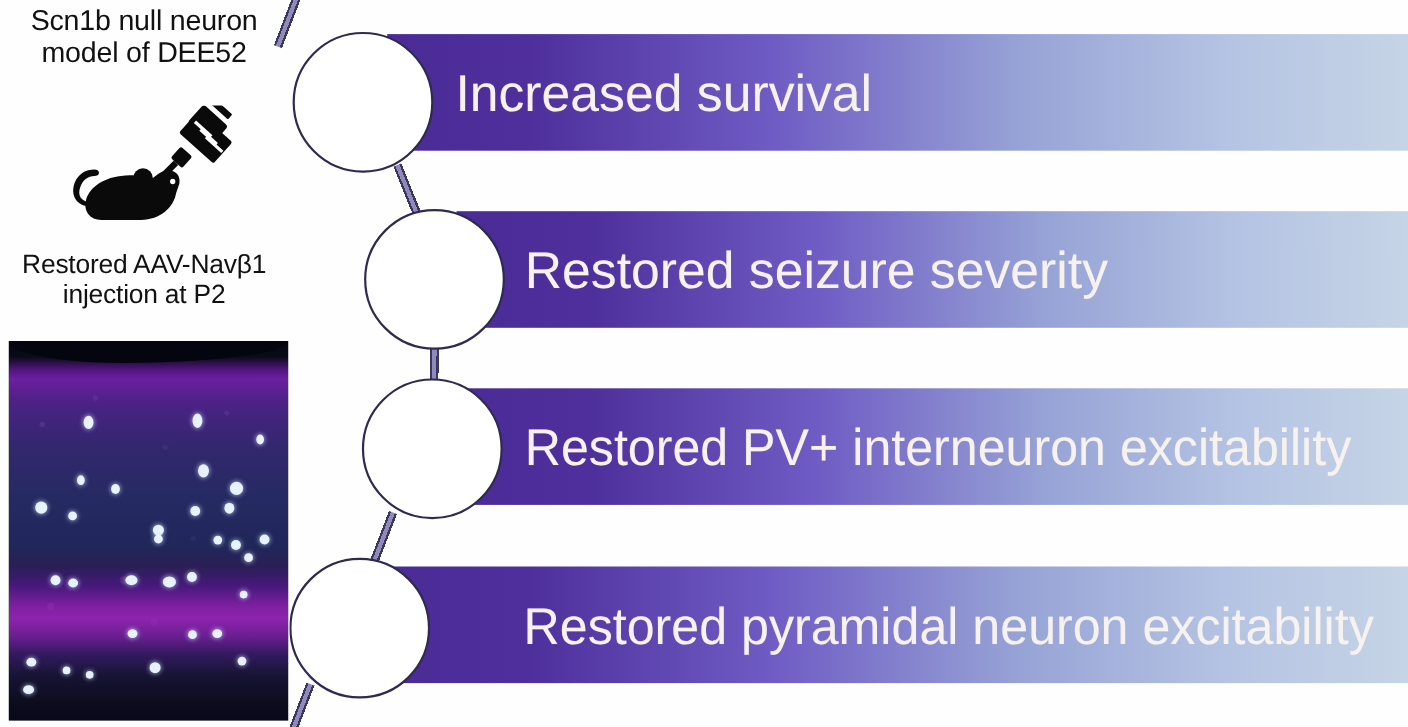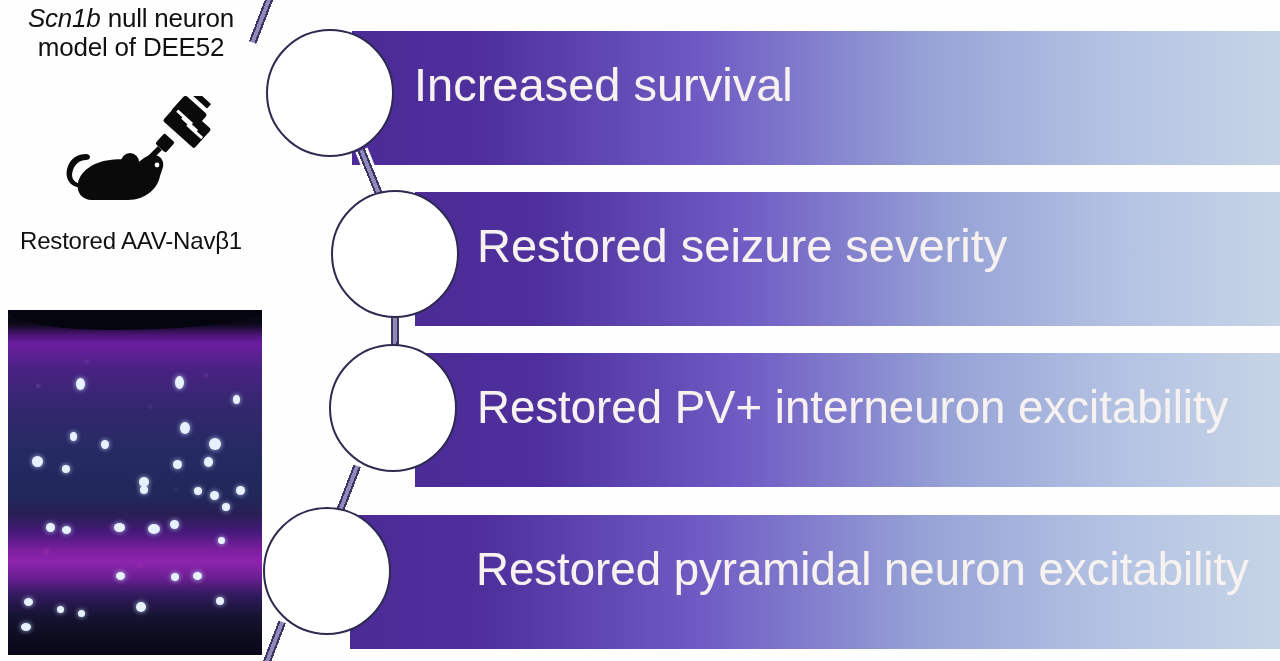--- a/index.html
+++ b/index.html
@@ -26,21 +26,21 @@
     text-align: center;
     color: #111111;
     font-family: "Liberation Sans", sans-serif;
     line-height: 1.12;
     letter-spacing: -0.2px;
   }
   #caption-model {
     top: 4px;
     font-size: 26px;
   }
-  #caption-model .italic { font-style: italic; }
+  #caption-model .italic { }
   #caption-injection {
     top: 228px;
     font-size: 24px;
   }
 
   
   #mouse-syringe {
     position: absolute;
     left: 62px;
     top: 96px;
@@ -109,21 +109,21 @@
     position: absolute;
     background: #e8f2ff;
     border-radius: 50%;
     filter: blur(0.6px);
     box-shadow: 0 0 4px 1px rgba(200,225,255,.55);
   }
 
   
   .bar {
     position: absolute;
-    height: 134px;
+    height: 106px;
     right: 0;
     background: linear-gradient(to right, #4b2b96 0%, #4e2f9c 14%, #6f5cc4 38%, #97a3d6 62%, #b4c3e3 82%, #c6d4e6 100%);
   }
   .bar-label {
     position: absolute;
     top: 0;
     height: 106px;
     display: flex;
     align-items: center;
     color: #f7f2ef;
@@ -236,20 +236,21 @@
 
       <path d="M36 96 C36 100 40 104 45 104 L52 104 C50 99 46 96 42 96 Z"></path>
     </g>
     <g fill="#ffffff">
       <circle cx="95" cy="69" r="2.4"></circle>
     </g>
   </svg>
 
   <div class="left-caption" id="caption-injection">
     <span>Restored AAV-Navβ1</span><br>
+    <span>injection at P2</span>
   </div>
 
   <div id="micrograph">
     <div class="mg-base"></div>
     <div class="mg-noise"></div>
     <div class="mg-topedge"></div>
     <div class="mg-cell" style="left:68px; top:68px; width:9px; height:12px;"></div>
     <div class="mg-cell" style="left:167px; top:66px; width:9px; height:13px;"></div>
     <div class="mg-cell" style="left:225px; top:85px; width:7px; height:9px;"></div>
     <div class="mg-cell" style="left:172px; top:112px; width:10px; height:12px;"></div>

